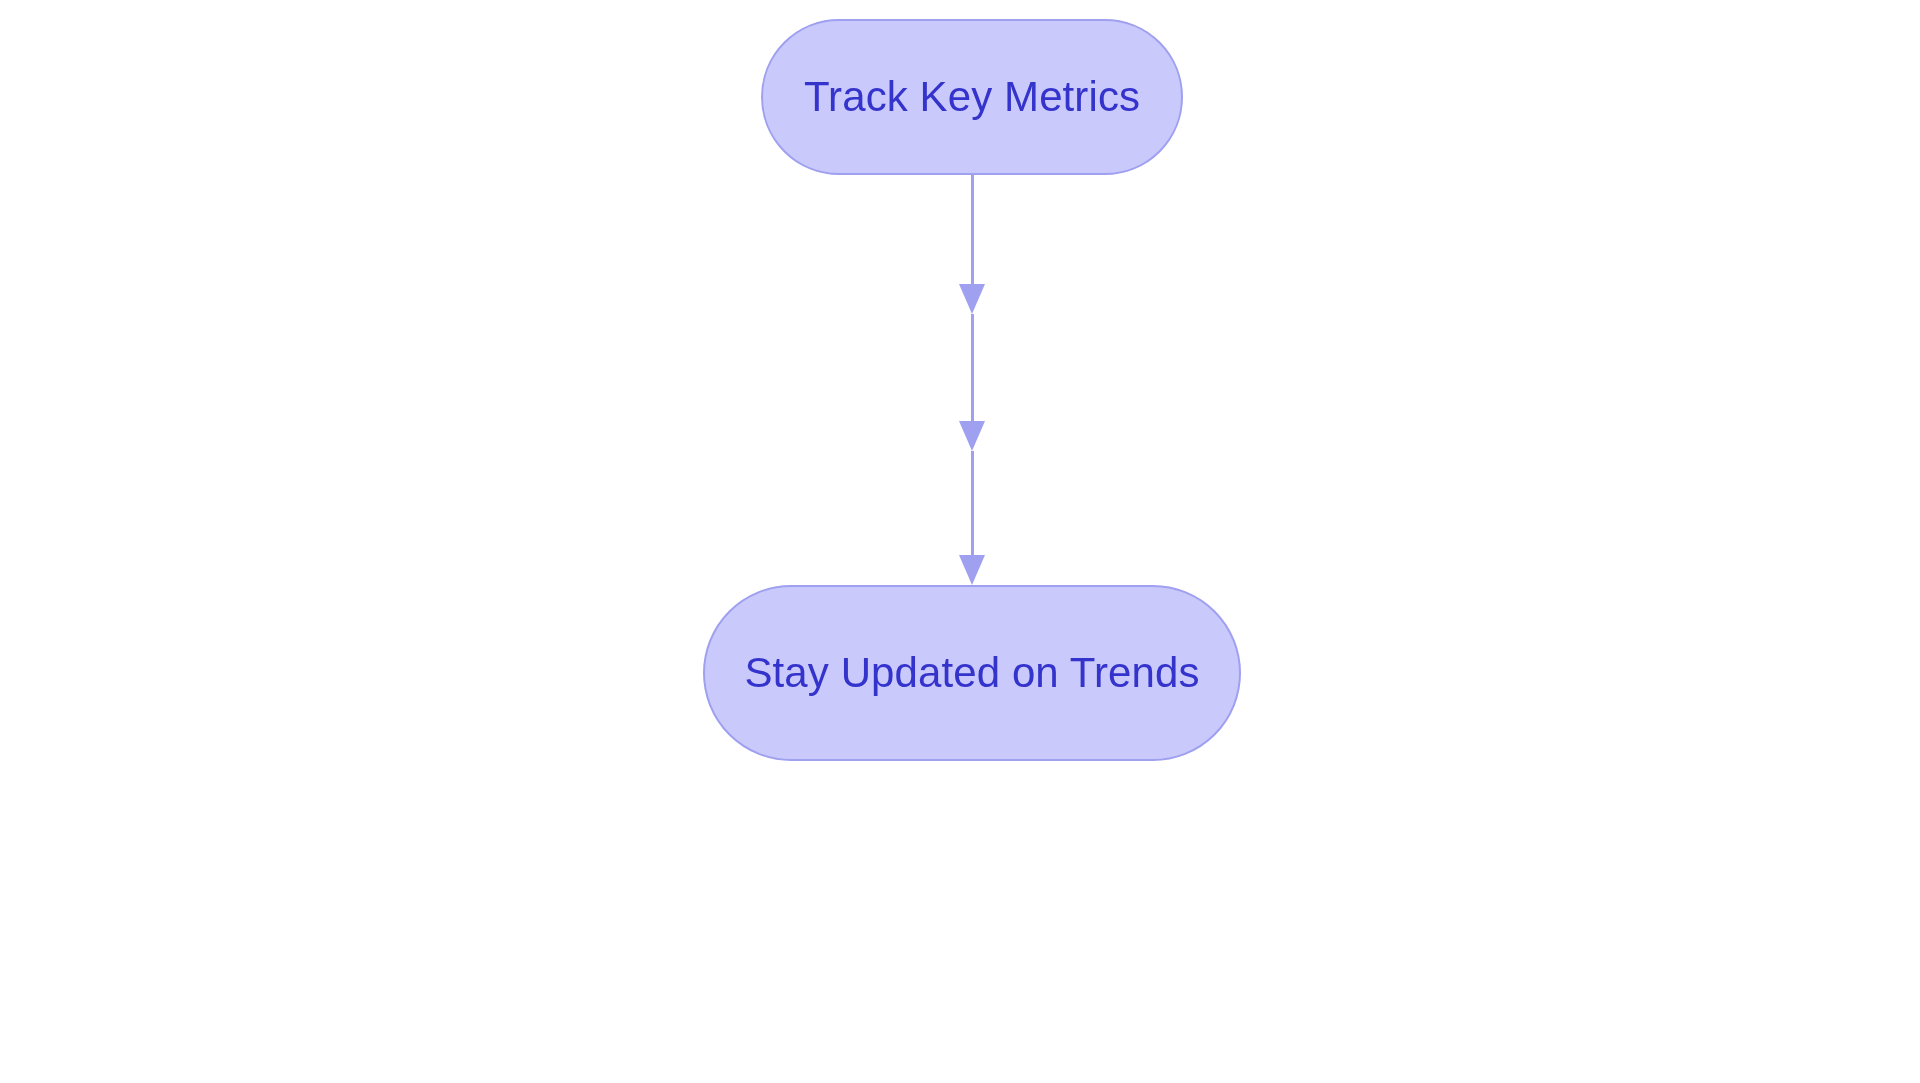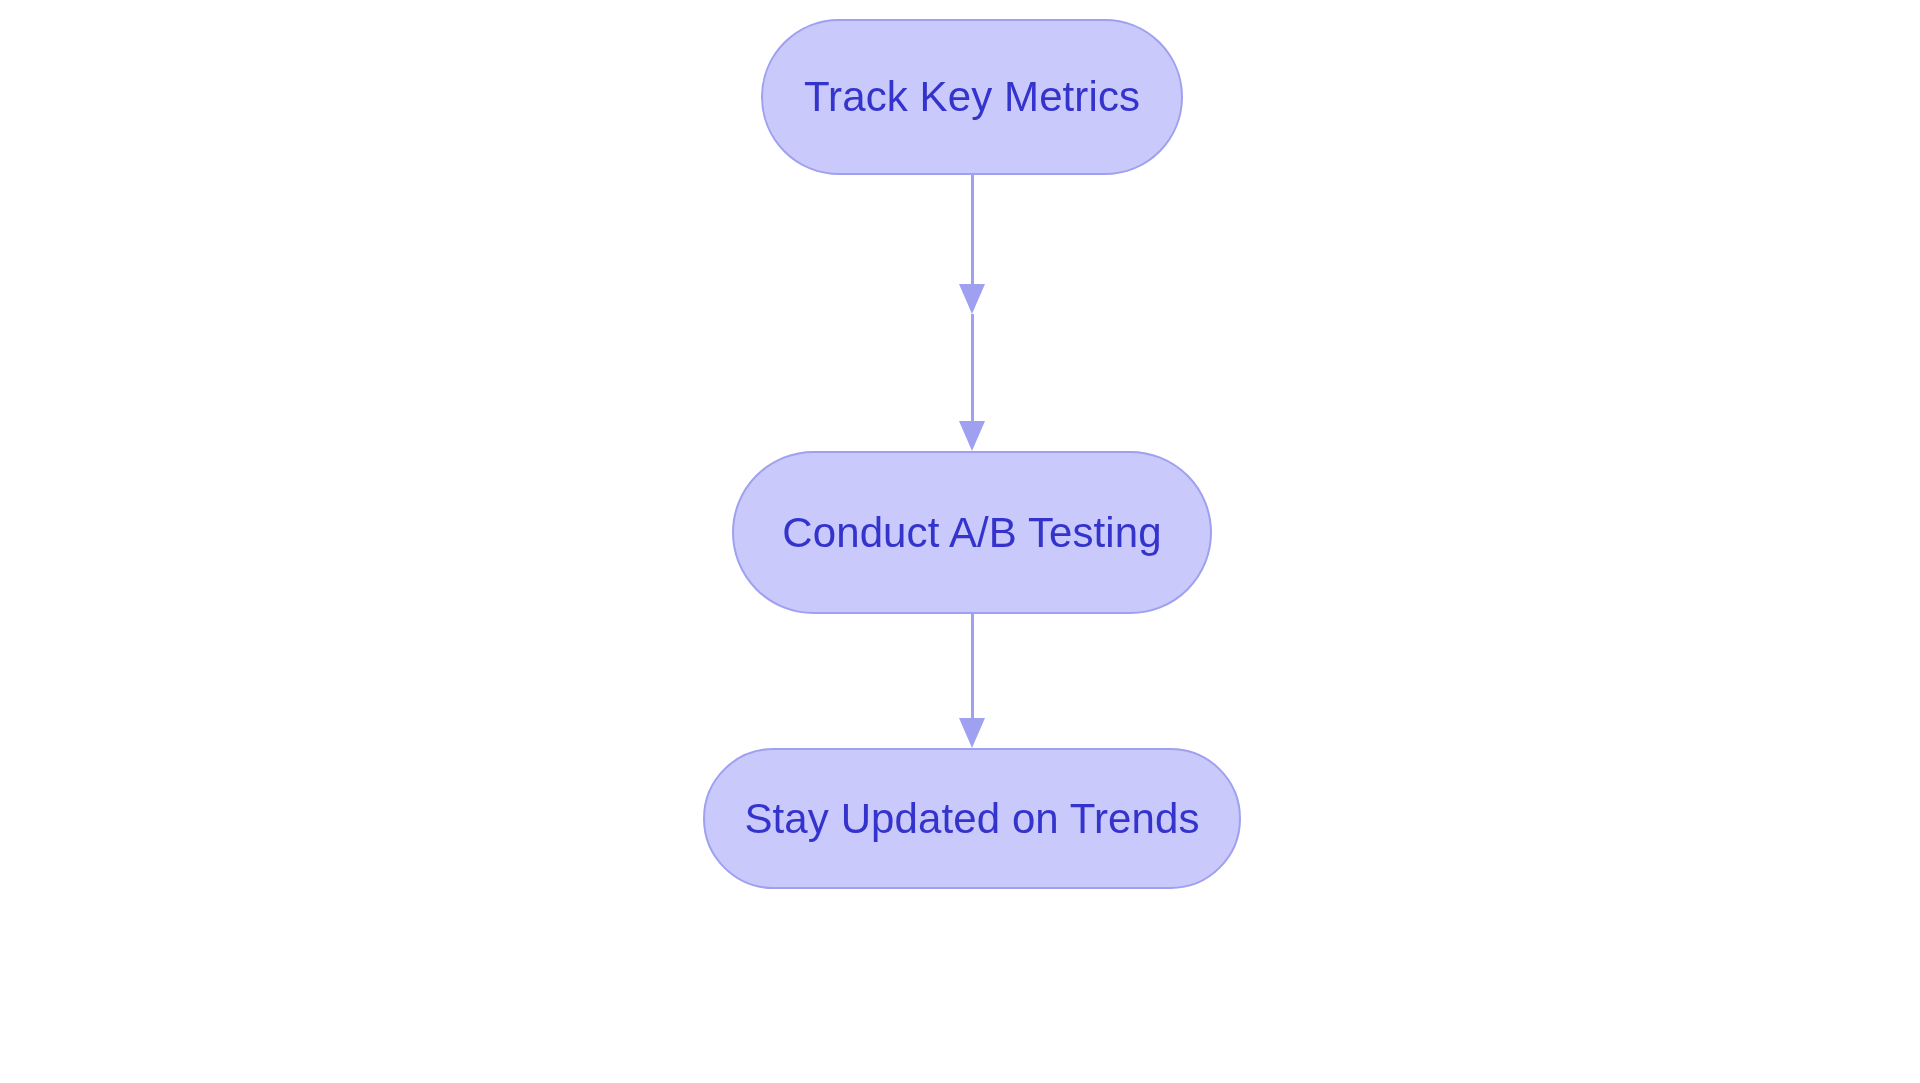--- a/index.html
+++ b/index.html
@@ -55,21 +55,21 @@
     font-size: 42px;
     font-weight: 400;
     line-height: 1;
     white-space: nowrap;
   }
 
   
   .node-0 { width: 422px; height: 156px; margin-top: 19px; }
   .node-1 { width: 580px; height: 152px; }
   .node-2 { width: 480px; height: 163px; }
-  .node-3 { width: 538px; height: 141px; }
+  .node-3 { width: 538px; height: 176px; }
 
   .connector {
     position: relative;
     width: 26px;
     display: flex;
     flex-direction: column;
     align-items: center;
   }
   .connector-line {
     width: 3px;
@@ -105,23 +105,20 @@
       <div class="connector-line"></div>
       <div class="connector-head"></div>
     </div>
 
 
     <div class="connector connector-1">
       <div class="connector-line"></div>
       <div class="connector-head"></div>
     </div>
 
-    <div class="node node-2">
-      <span class="node-label">Conduct A/B Testing</span>
-    </div>
 
     <div class="connector connector-2">
       <div class="connector-line"></div>
       <div class="connector-head"></div>
     </div>
 
     <div class="node node-3">
       <span class="node-label">Stay Updated on Trends</span>
     </div>
 

